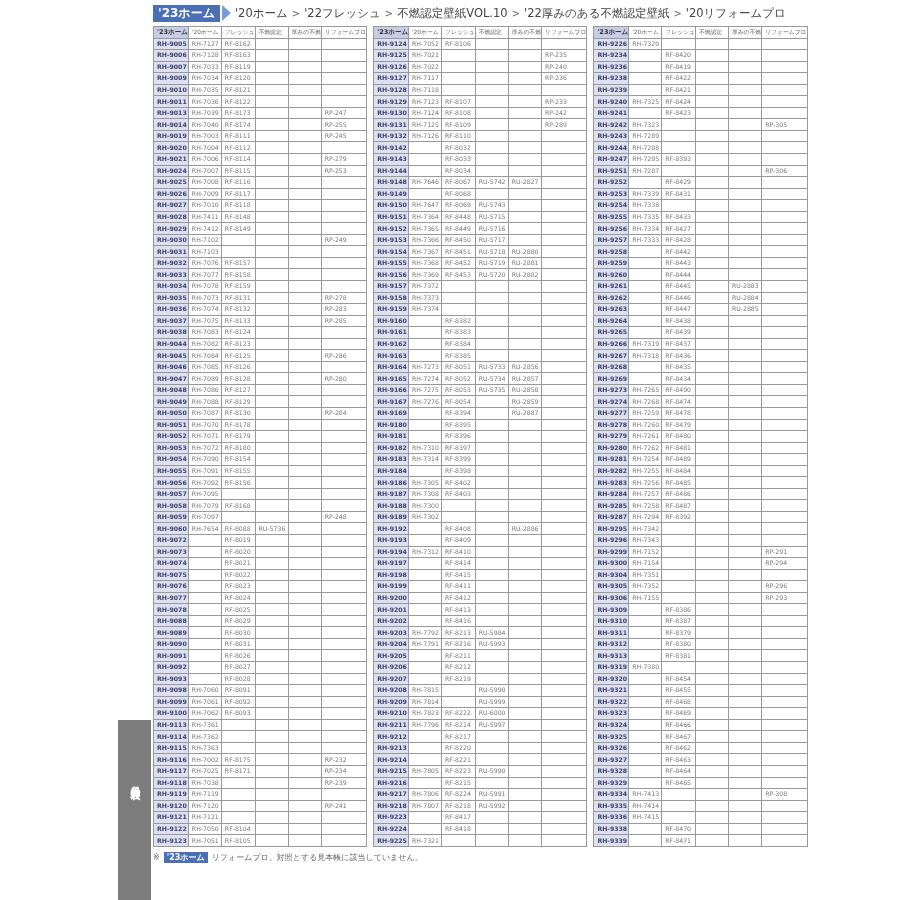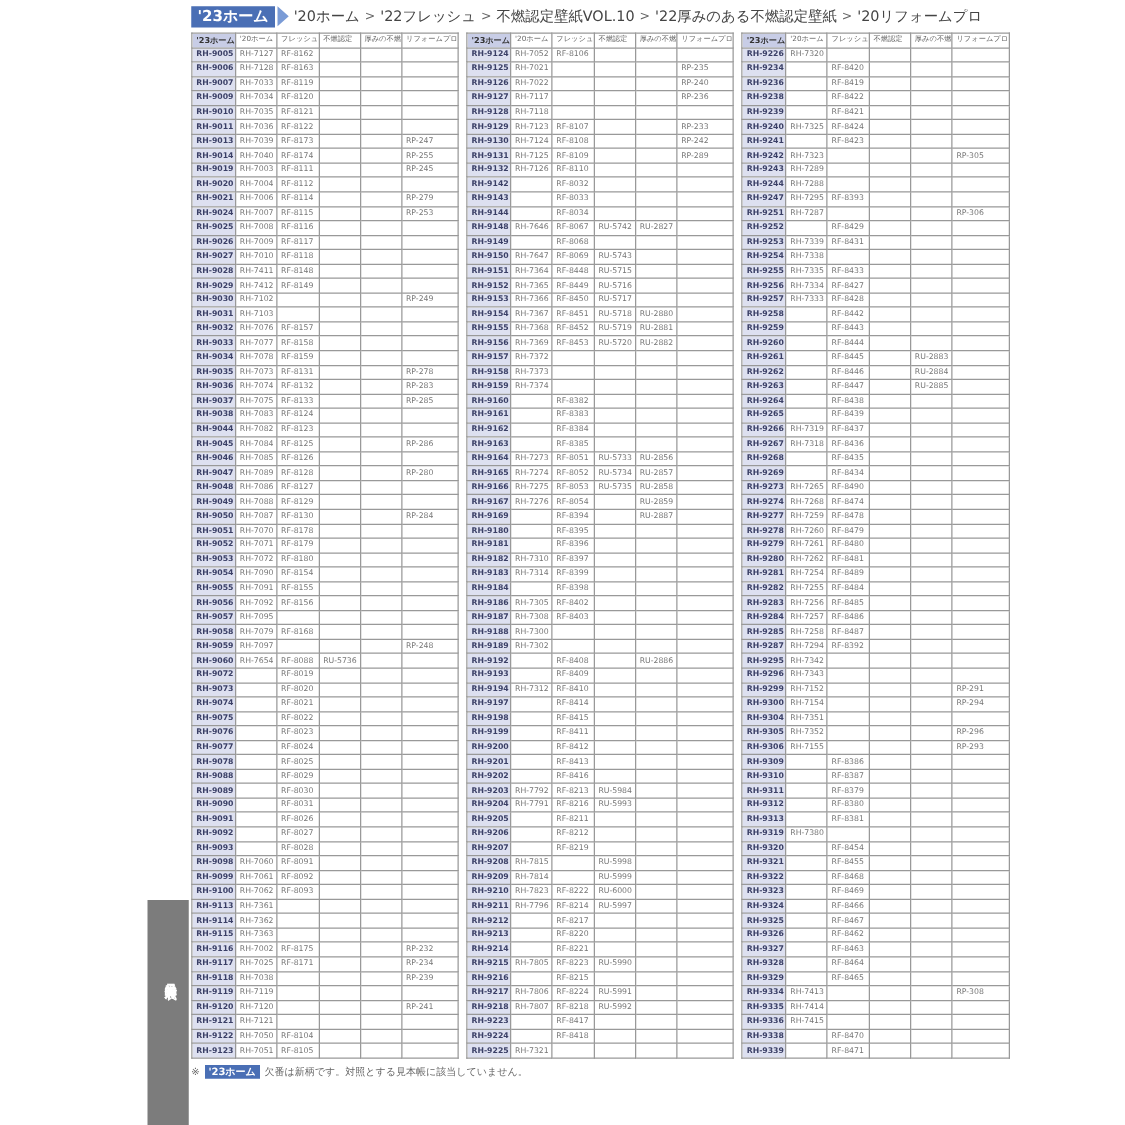--- a/index.html
+++ b/index.html
@@ -1788,14 +1788,14 @@
       </tbody>
     </table>
   </div>
 
 <div class="side-tab"></div>
 <div class="side-label">品番対照表</div>
 
 <div class="footnote">
   <span>※</span>
   <span class="fn-badge">'23ホーム</span>
-  <span>欠番は新柄です。対照とする見本帳に該当していません。</span>
+  <span>リフォームプロ。対照とする見本帳に該当していません。</span>
 </div>
 
 </body></html>

